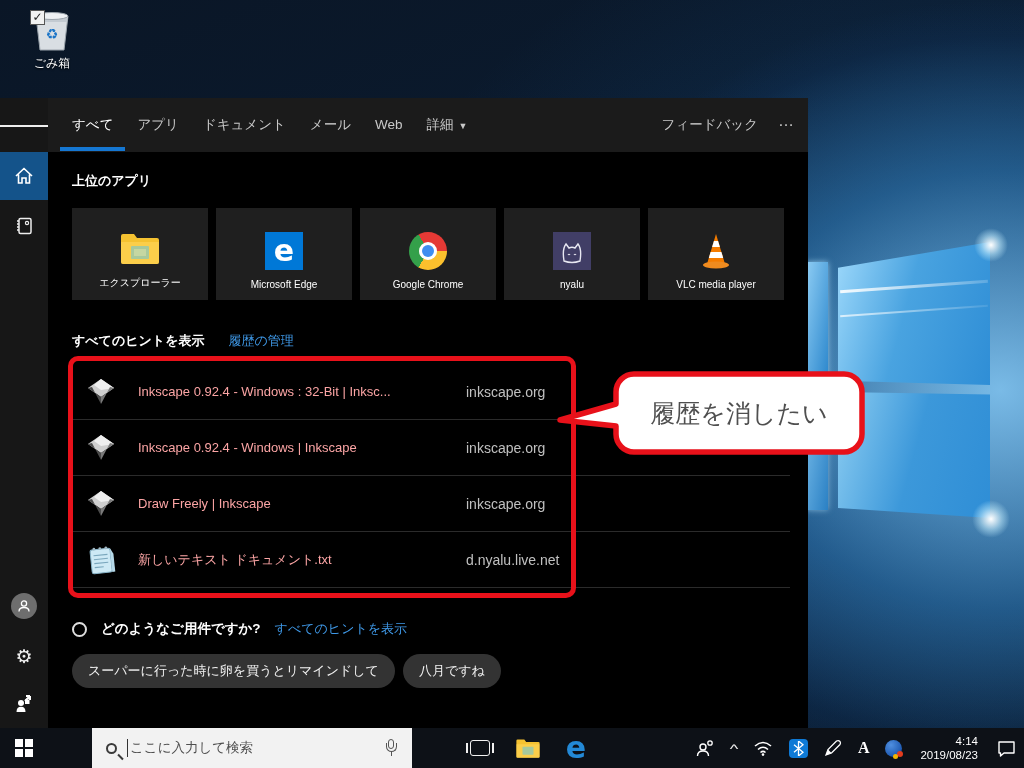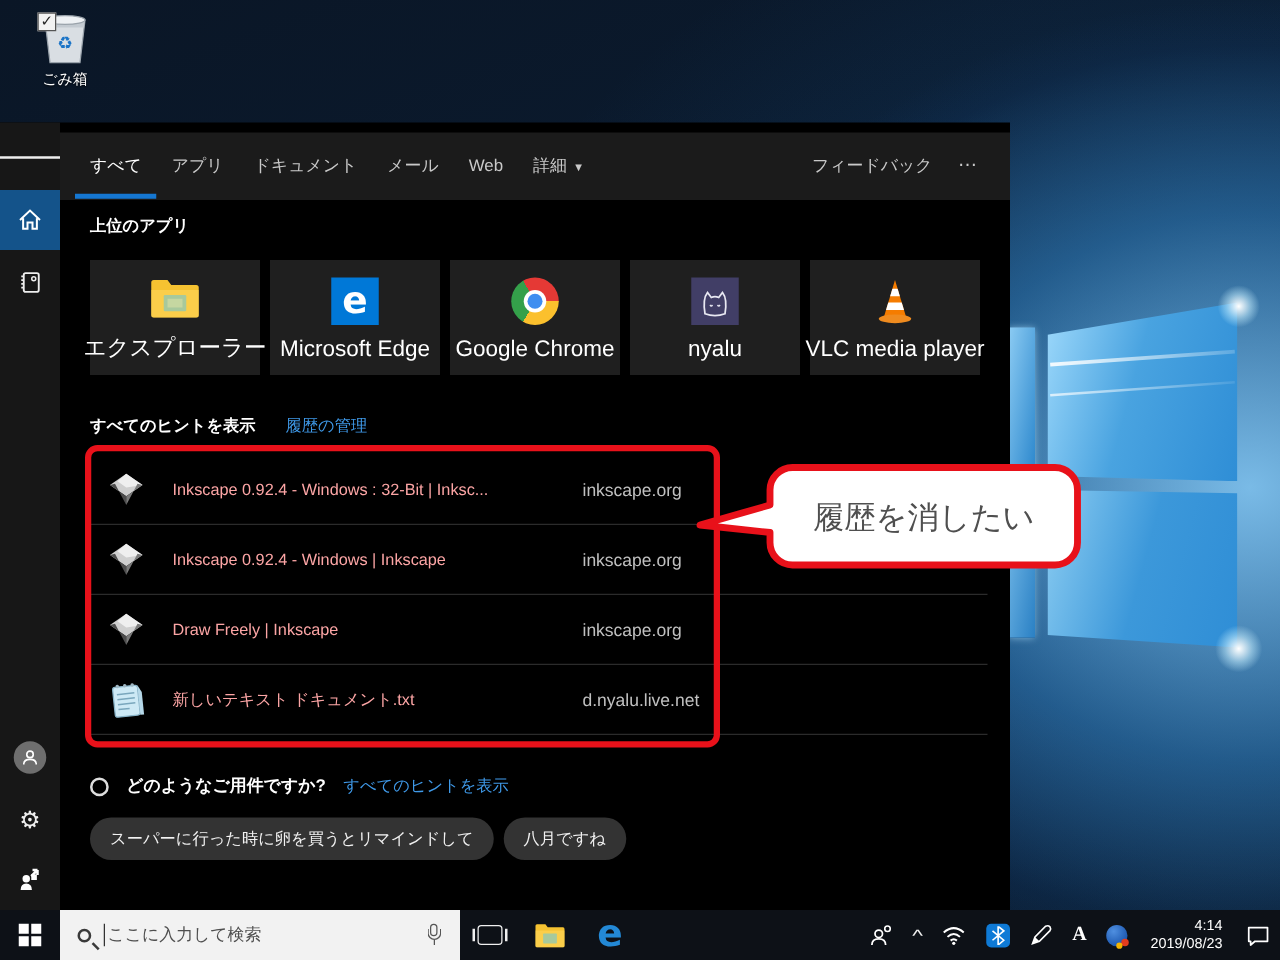--- a/index.html
+++ b/index.html
@@ -23,55 +23,55 @@
   
   .panel { position:absolute; left:0; top:98px; width:808px; height:630px; background:#000; display:flex; }
   .rail { width:48px; background:#171717; position:relative; flex:none; }
   .rail-btn { position:absolute; left:0; width:48px; height:48px; display:flex; align-items:center; justify-content:center; color:#e8e8e8; }
   .rail-home { background:#14538a; }
   .burger div { width:17px; height:2px; background:#eee; margin:2px 0; }
   .avatar-circ { width:26px; height:26px; border-radius:50%; background:#6e6e6e; display:flex; align-items:center; justify-content:center; }
   .gear-glyph { font-size:19px; color:#eee; font-family:"DejaVu Sans",sans-serif; }
 
   .main { position:relative; flex:1; }
-  .hdr { position:absolute; left:0; top:8px; right:0; height:54px; background:#1b1b1b; display:flex; align-items:center; padding:0 20px 0 12px; }
+  .hdr { position:absolute; left:0; top:0; right:0; height:54px; background:#1b1b1b; display:flex; align-items:center; padding:0 8px 0 12px; }
   .tab { position:relative; padding:0 12px; font-size:13.5px; color:#c9c9c9; height:54px; line-height:54px; cursor:pointer; }
   .tab.active { color:#fff; }
   .tab.active::after { content:""; position:absolute; left:0; right:0; bottom:1px; height:4px; background:#1577d2; }
   .tab .dd { font-size:9px; margin-left:5px; color:#c9c9c9; }
   .hdr-spacer { flex:1; }
   .hdr-right { font-size:13.5px; color:#c9c9c9; padding:0 12px; }
   .dots { font-size:16px; letter-spacing:2px; color:#c9c9c9; padding:0 4px 8px 8px; }
 
   .sec-title { position:absolute; left:24px; font-size:13px; font-weight:bold; color:#fff; }
   .tiles { position:absolute; left:24px; top:110px; display:flex; gap:8px; }
   .tile { width:136px; height:92px; background:#1f1f1f; display:flex; flex-direction:column; align-items:center; justify-content:flex-end; padding-bottom:10px; cursor:pointer; } 
   .tile .ic { height:40px; display:flex; align-items:center; justify-content:center; margin-bottom:8px; }
-  .tile-label { font-size:18px; color:#fff; white-space:nowrap;text-align:center; }
+  .tile-label { font-size:10px; color:#fff; white-space:nowrap;text-align:center; }
 
   .recent-hd { position:absolute; top:234px; left:24px; display:flex; gap:24px; align-items:baseline; }
   .link { color:#3f99e8; font-size:13px; cursor:pointer; }
   .rows { position:absolute; left:0; right:0; top:266px; }
   .row { position:relative; height:56px; display:flex; align-items:center; border-bottom:1px solid #2b2b2b; margin:0 18px 0 24px; padding-left:12px; cursor:pointer; }
   .row .ric { width:34px; height:34px; margin-right:20px; display:flex; align-items:center; justify-content:center; }
   .row .rtitle { font-size:13px; color:#fca5a5; width:300px; white-space:nowrap; overflow:hidden; }
   .row .rdomain { font-size:14px; color:#c0c0c0; margin-left:28px; }
 
   .cortana-row { position:absolute; left:24px; top:522px; display:flex; align-items:center; gap:14px; }
   .ring { width:15px; height:15px; border-radius:50%; border:2.5px solid #dedede; }
   .c-prompt { font-size:13.5px; font-weight:bold; color:#fff; }
   .chips { position:absolute; left:24px; top:556px; display:flex; gap:8px; }
   .chip { background:#333333; border-radius:17px; height:34px; line-height:34px; padding:0 16px; font-size:13px; color:#f2f2f2; cursor:pointer; white-space:nowrap; }
 
   
   .anno-rect { position:absolute; left:68px; top:356px; width:508px; height:242px; border:5px solid #e8111a; border-radius:10px; z-index:40; pointer-events:none; }
   .callout { position:absolute; left:552px; top:368px; z-index:41; }
 
   
-  .taskbar { position:absolute; left:0; top:728px; width:1024px; height:40px; background:#0d1117; display:flex; align-items:stretch; z-index:50; }
+  .taskbar { position:absolute; left:0; top:728px; width:1024px; height:40px; background:#0d1117; display:flex; align-items:stretch; z-index:50;gap:44px; }
   .tb-btn { width:48px; display:flex; align-items:center; justify-content:center; cursor:pointer; }
   .winlogo { display:grid; grid-template-columns:8px 8px; grid-template-rows:8px 8px; gap:1.5px; }
   .winlogo span { background:#fff; }
   .searchbox { width:320px; background:#f2f2f2; display:flex; align-items:center; padding:0 10px; cursor:text; position:relative; }
   .mag { width:11px; height:11px; border:2px solid #3a3a3a; border-radius:50%; position:relative; margin:0 10px 0 4px; flex:none; }
   .mag::after { content:""; position:absolute; width:7px; height:2px; background:#3a3a3a; transform:rotate(45deg); left:9px; top:11px; }
   .caret { width:1px; height:18px; background:#333; margin-right:2px; }
   .sb-ph { font-size:13.5px; color:#4f4f4f; flex:1; }
   .mic { flex:none; margin-right:4px; position:relative; width:14px; height:18px; }
   .mic .cap { position:absolute; left:4px; top:0; width:6px; height:10px; border:1.5px solid #555; border-radius:3px; }

